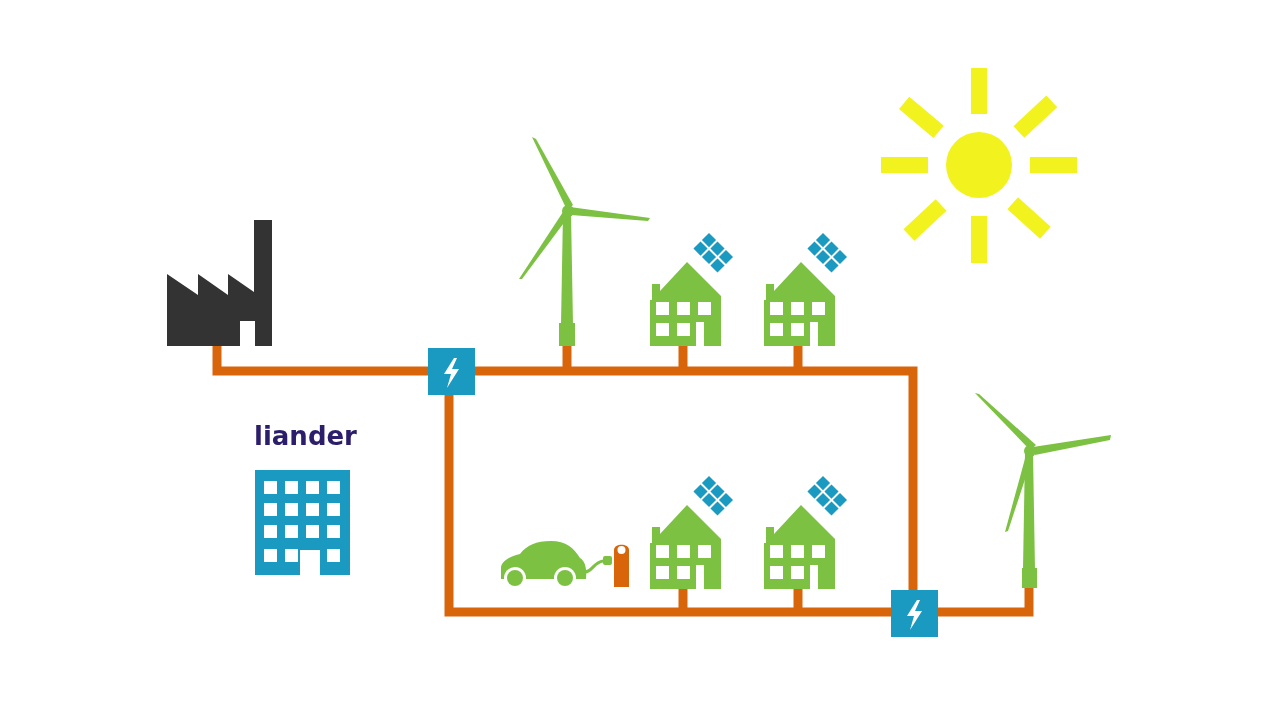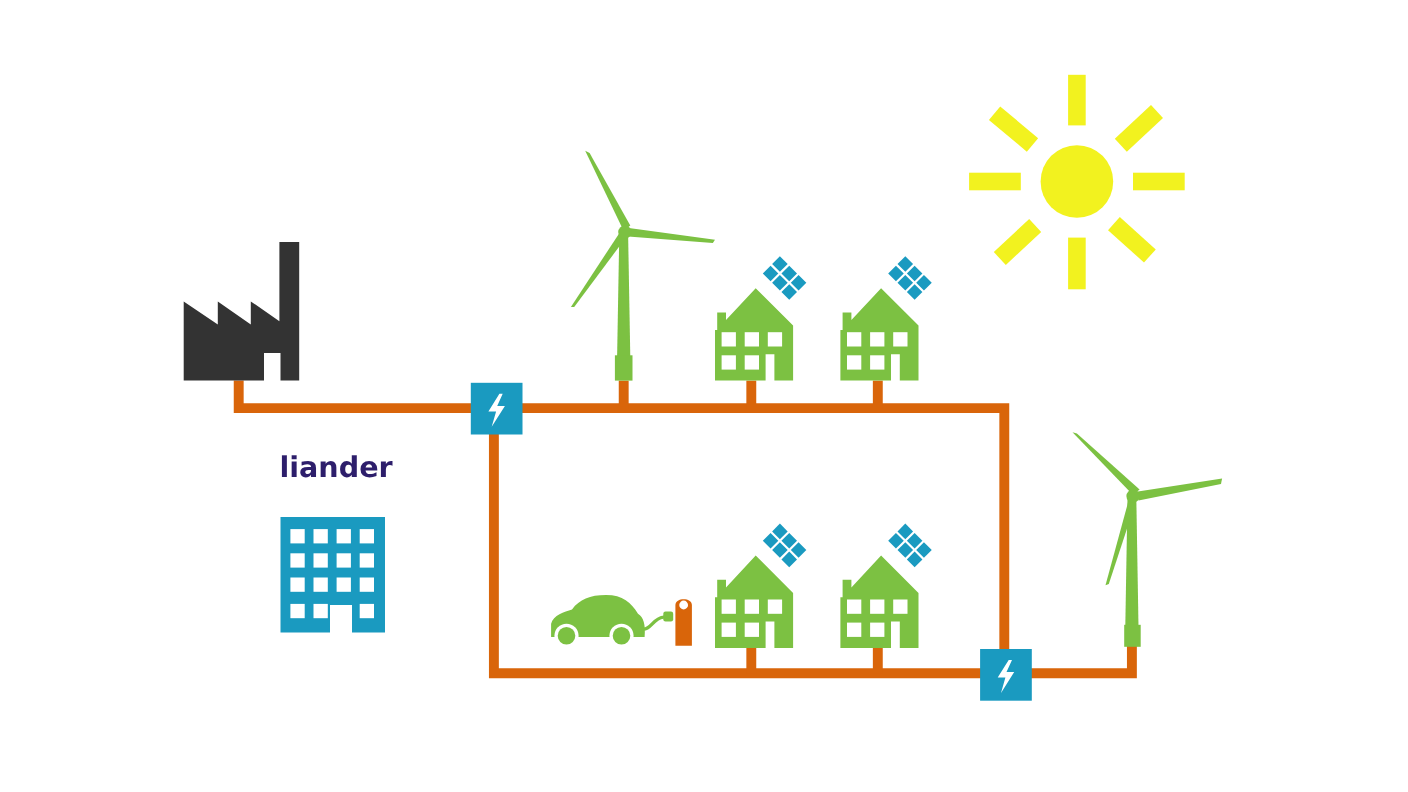--- a/index.html
+++ b/index.html
@@ -1,18 +1,18 @@
 <!DOCTYPE html>
 <html><head>
 <meta charset="utf-8">
 <style>
   html, body { margin:0; padding:0; background:#ffffff; }
   body { width:1280px; height:720px; overflow:hidden; position:relative; font-family:"DejaVu Sans", sans-serif; }
   #stage { position:absolute; left:0; top:0; width:1280px; height:720px; }
-  .logo-text { position:absolute; left:254px; top:411px; font-family:"DejaVu Sans", sans-serif; font-weight:bold; font-size:26px; letter-spacing:0px; line-height:30px; }
+  .logo-text { position:absolute; left:254px; top:421px; font-family:"DejaVu Sans", sans-serif; font-weight:bold; font-size:26px; letter-spacing:0px; line-height:30px; }
 </style>
 </head>
 <body>
 
 <svg id="stage" viewBox="0 0 1280 720" xmlns="http://www.w3.org/2000/svg">
 
   <g fill="none" stroke="#d9650a" stroke-width="9" stroke-linecap="butt" stroke-linejoin="miter">
 
     <polyline points="217,346 217,371 430,371"></polyline>
 

